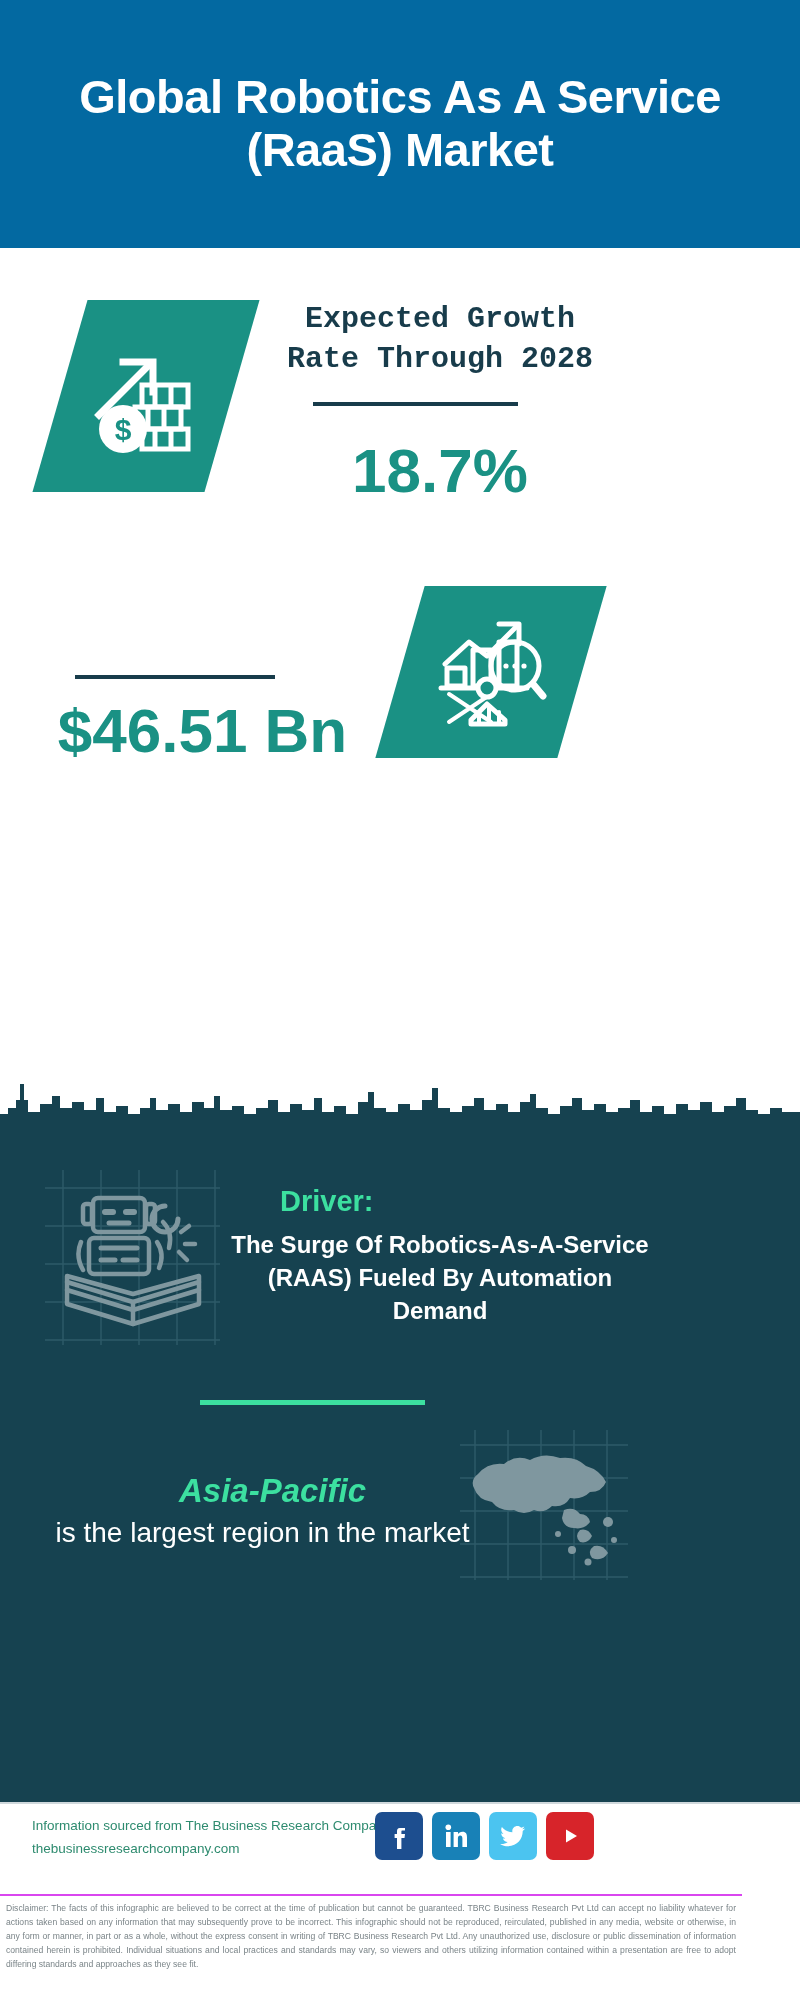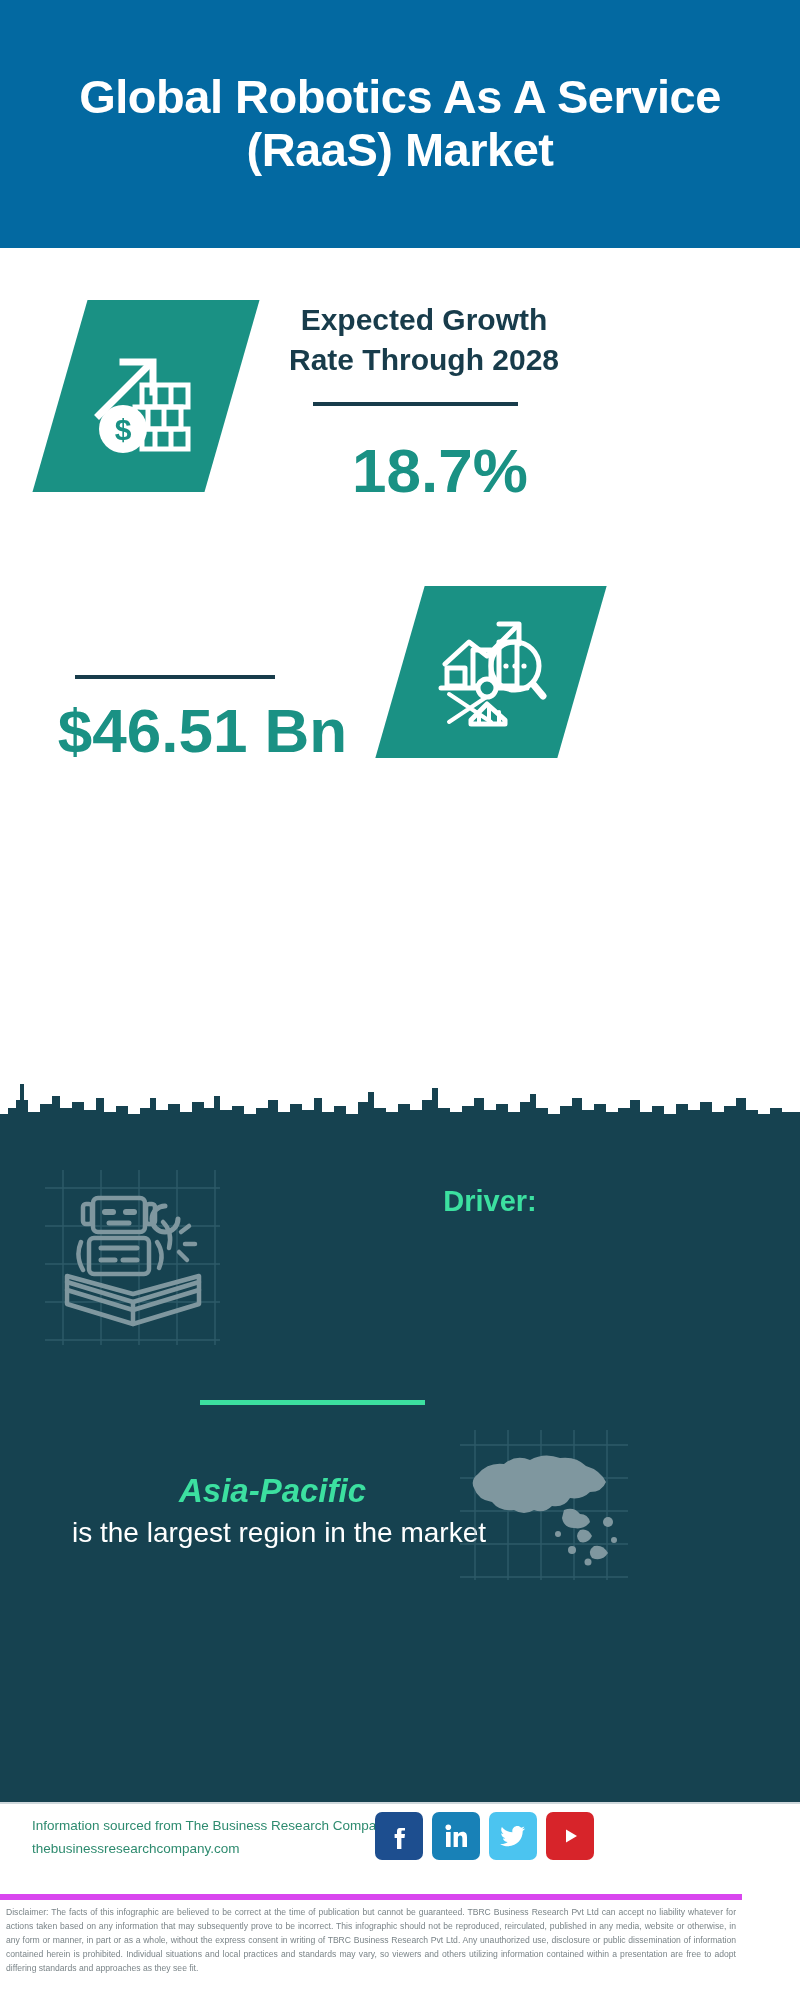--- a/index.html
+++ b/index.html
@@ -41,21 +41,21 @@
   .rule {
     position:absolute; height:4px; background:#183c4b;
   }
   .stat-value {
     position:absolute; text-align:center;
     color:#1a9184; font-size:62px; font-weight:bold; line-height:1;margin-top:8px;
   }
 
   
   #growth-para { left:60px; top:300px; width:172px; height:192px; }
-  #growth-title { left:264px; top:300px; width:320px; }
+  #growth-title { left:280px; top:300px; width:320px;font-family:Liberation Mono, monospace; }
   #growth-rule  { left:313px; top:402px; width:205px; }
   #growth-value { left:280px; top:432px; width:320px; }
 
   
   #size-title { left:45px; top:572px; width:315px; }
   #size-rule  { left:75px; top:675px; width:200px; }
   #size-value { left:35px; top:692px; width:335px; }
   #size-para  { left:400px; top:586px; width:182px; height:172px; }
 
   
@@ -63,40 +63,40 @@
 
   
   .dark {
     position:absolute; left:0; top:1122px; width:800px; height:680px;
     background:#164250;
   }
   .grid-bg { position:absolute; opacity:0.45; }
 
   .driver-label {
     position:absolute; left:280px; top:1185px; width:420px;
-    text-align:center; color:#3ce0a0; font-size:29px; font-weight:bold;
+    text-align:left; color:#3ce0a0; font-size:29px; font-weight:bold;
   }
   .driver-text {
     position:absolute; left:225px; top:1228px; width:430px;
     text-align:center; color:#ffffff; font-size:24px;
     font-weight:bold; line-height:1.38;
   }
   #robot-grid { left:45px; top:1170px; }
   .divider-green {
     position:absolute; left:200px; top:1400px; width:225px; height:5px;
     background:#3ce0a0;
   }
 
   .region-name {
     position:absolute; left:60px; top:1472px; width:425px;
     text-align:center; color:#3ce0a0; font-size:33px; font-weight:bold;font-style:italic;
   }
   .region-sub {
-    position:absolute; left:72px; top:1514px; width:435px;
-    color:#ffffff; font-size:28px; line-height:1.36;
+    position:absolute; left:45px; top:1514px; width:435px;
+    text-align:center; color:#ffffff; font-size:28px; line-height:1.36;
   }
   #map-grid { left:460px; top:1430px; }
 
   
   .footer {
     position:absolute; left:0; top:1802px; width:800px; height:92px;
     background:#ffffff; border-top:2px solid #cfd8dc;
   }
   .src-line1 {
     position:absolute; left:32px; top:1818px;
@@ -109,21 +109,21 @@
   .social { position:absolute; top:1812px; width:48px; height:48px; border-radius:7px;
             display:flex; align-items:center; justify-content:center; }
   #fb { left:375px; background:#1d4e8f; }
   #li { left:432px; background:#1881b7; }
   #tw { left:489px; background:#4bc4f0; }
   #yt { left:546px; background:#d7242a; }
   .social svg { display:block; }
 
   .disclaimer {
     position:absolute; left:0; top:1894px; width:742px; height:106px;
-    background:#ffffff; border-top:6px solid #d946ef;
+    background:#ffffff; border-top:2px solid #d946ef;
     padding:6px 6px 0 6px;
     color:#7a8488; font-size:8.6px; line-height:1.62; text-align:justify;
   }
 </style>
 </head>
 <body>
 
 <div class="page">
 
   <div class="header">
@@ -220,20 +220,21 @@
         <path d="M136 62 l8 -6 M140 74 l10 0 M134 82 l8 8"></path>
         <path d="M22 106 L88 124 L154 106 L154 112 L88 132 L22 112 Z"></path>
         <path d="M22 120 L88 140 L154 120"></path>
         <path d="M22 112 L22 134 L88 154 L154 134 L154 112"></path>
         <path d="M88 132 L88 154"></path>
       </g>
     </svg>
   </div>
 
   <div class="driver-label">Driver:</div>
+  <div class="driver-text">The Surge Of Robotics-As-A-Service (RAAS) Fueled By Automation Demand</div>
 
   <div class="divider-green"></div>
 
   <div class="region-name">Asia-Pacific</div>
   <div class="region-sub">is the largest region in the market</div>
 
   <div class="grid-bg" id="map-grid" style="position:absolute;">
     <svg width="168" height="150" viewBox="0 0 168 150">
       <g stroke="#4a7886" stroke-width="1.4" fill="none">
         <path d="M0 15 H168 M0 48 H168 M0 81 H168 M0 114 H168 M0 147 H168"></path>

